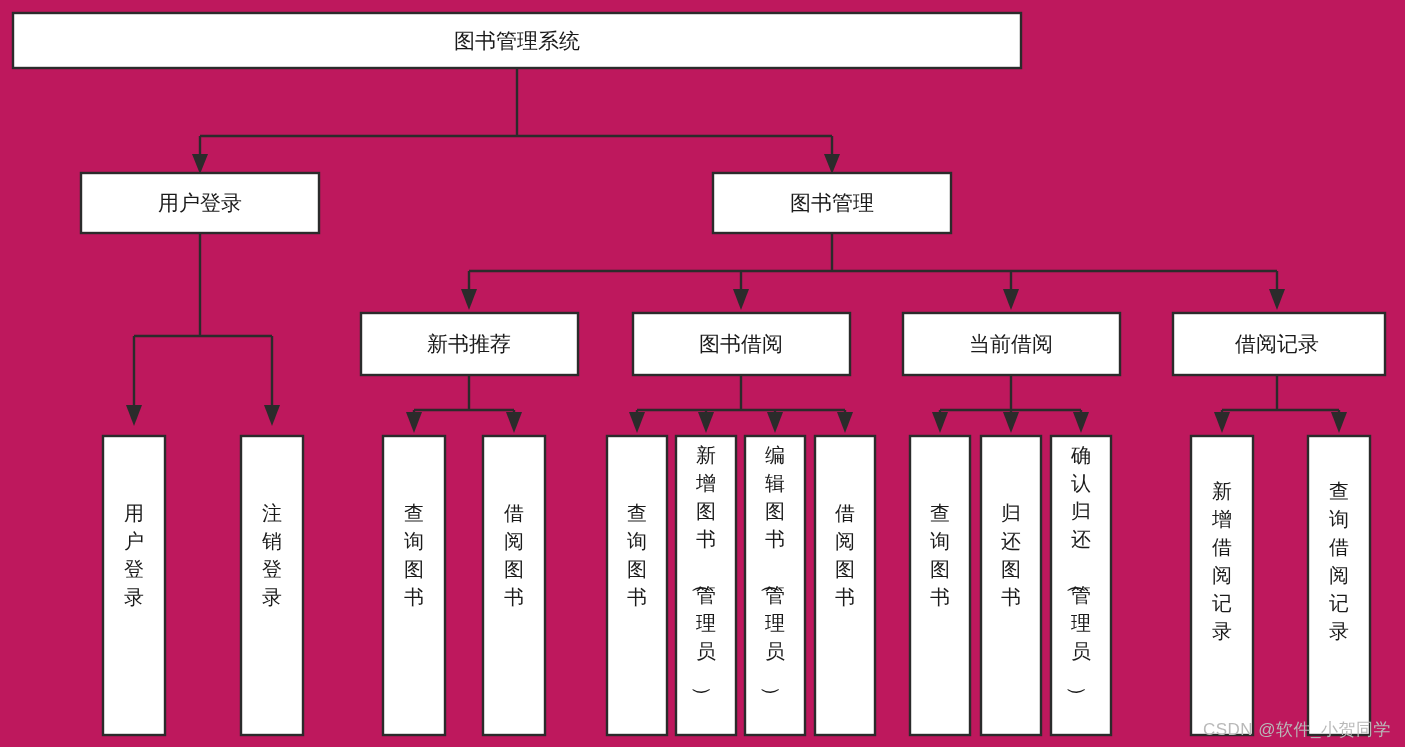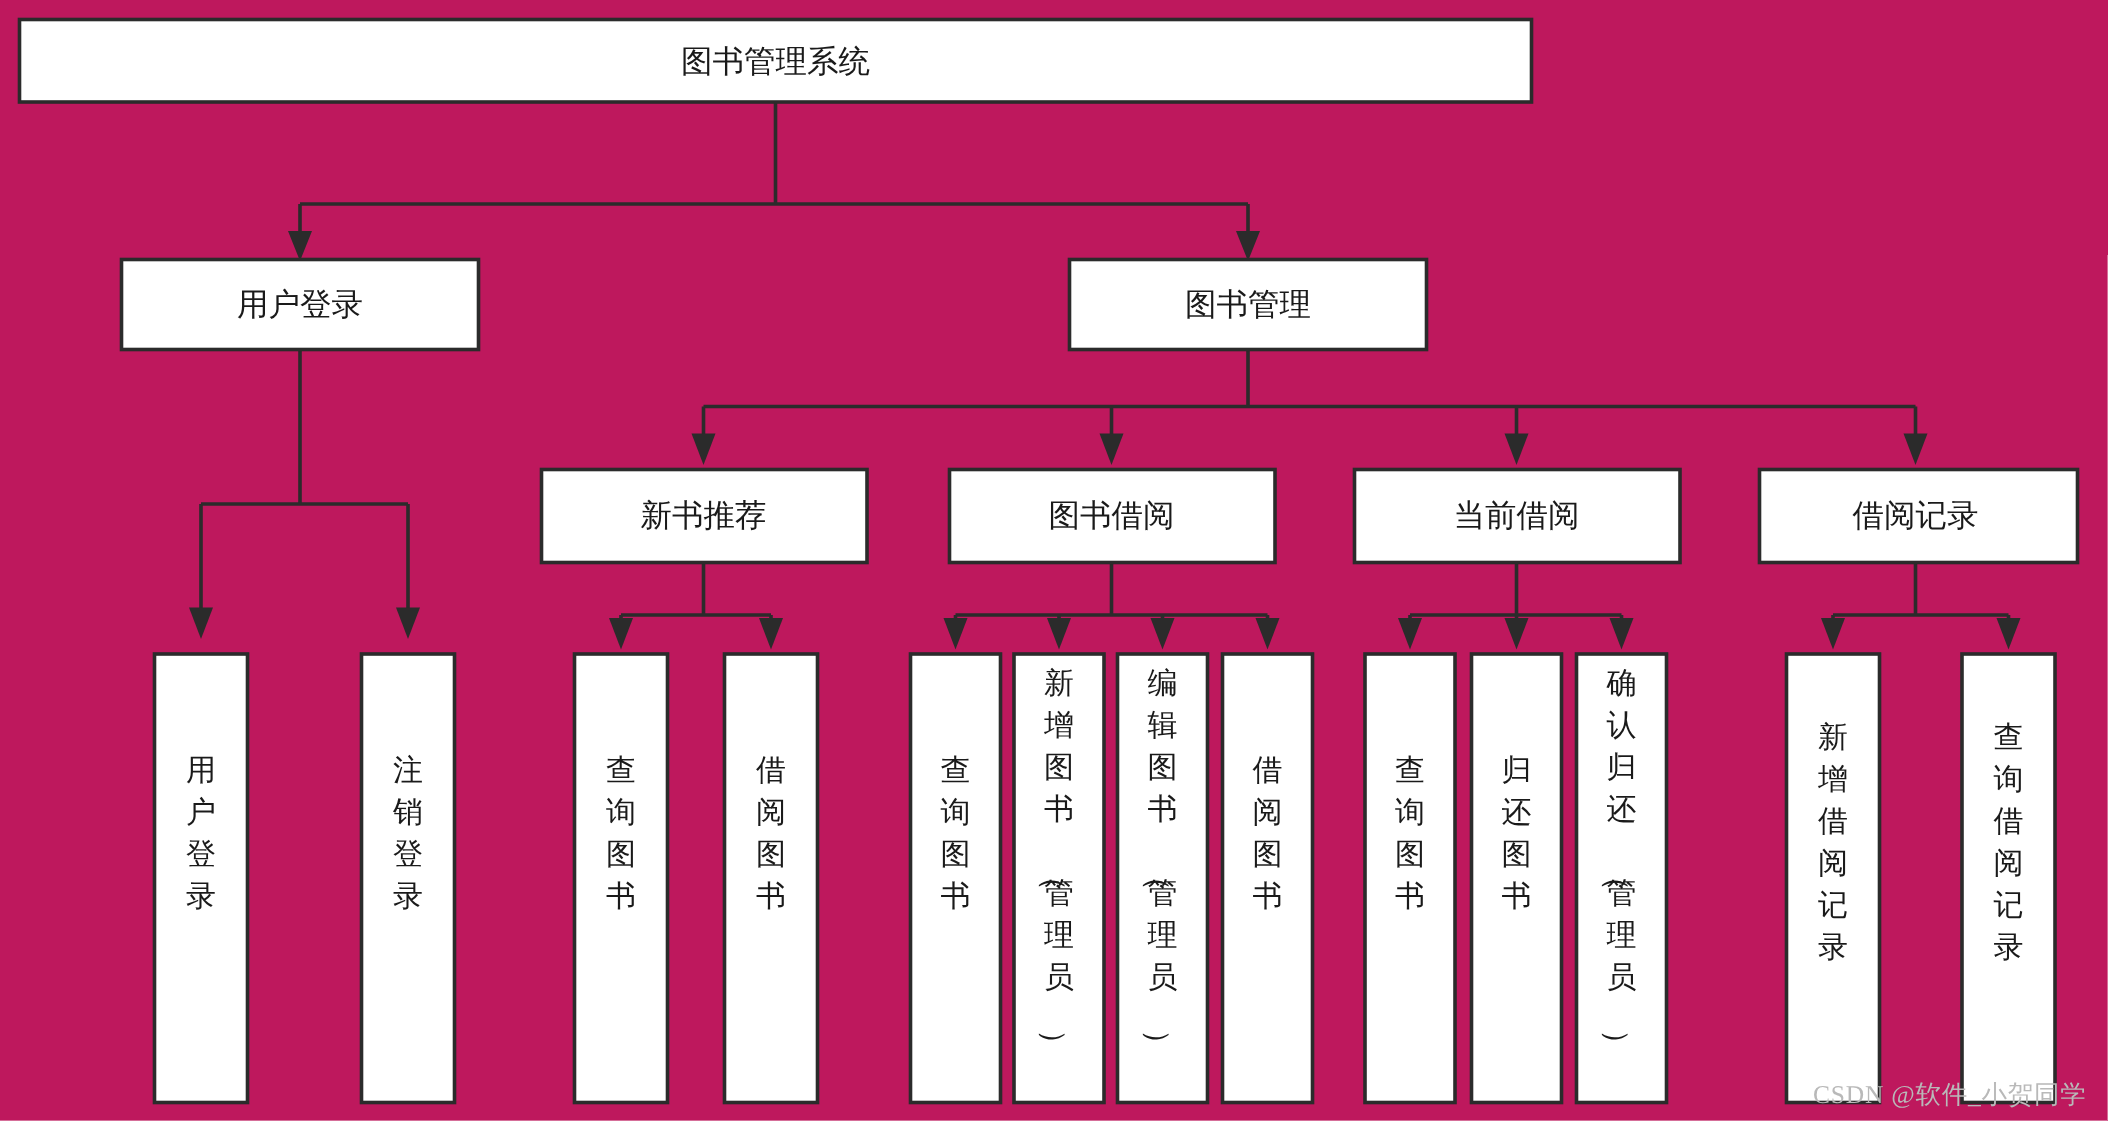--- a/index.html
+++ b/index.html
@@ -52,21 +52,21 @@
   .node-label-v {
     font-family: "DejaVu Sans", "Liberation Sans", sans-serif;
     font-size: 20px;
     fill: #1a1a1a;
     text-anchor: middle;
   }
   .watermark {
     position: absolute;
     right: 14px;
     bottom: 6px;
-    font-family: Liberation Serif, serif;
+    font-family: Liberation Sans, sans-serif;
     font-size: 17px;
     color: #b9b9b9;
     letter-spacing: 0.5px;
     white-space: nowrap;
     user-select: none;
   }
 </style>
 </head>
 <body>
 

